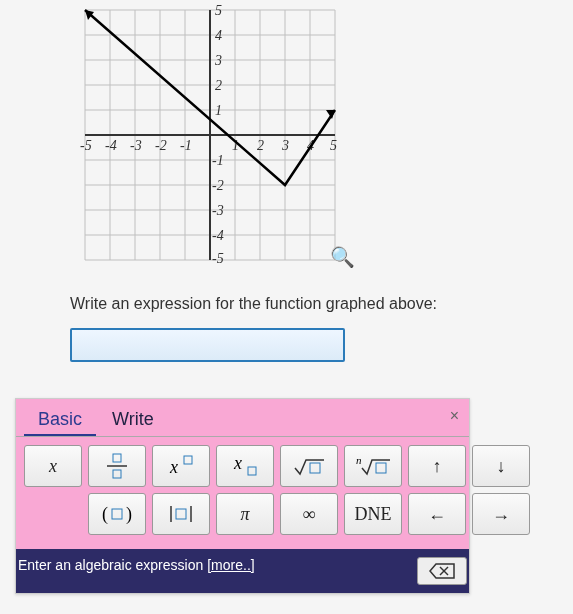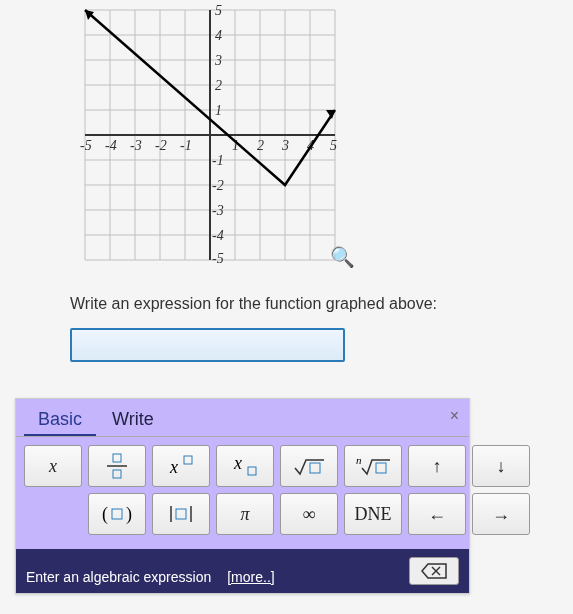--- a/index.html
+++ b/index.html
@@ -30,21 +30,21 @@
     height: 34px;
     border: 2px solid #2b7bb9;
     background: linear-gradient(to bottom, #eef6ff, #dcebf8);
     border-radius: 2px;
   }
   .keypad {
     position: absolute;
     left: 15px;
     top: 398px;
     width: 455px;
-    background: #c4b5fd;
+    background: #f9a8d4;
     border: 1px solid #ccc;
     box-shadow: 0 1px 3px rgba(0,0,0,0.15);
   }
   .tabs {
     display: flex;
     align-items: center;
     padding: 4px 8px 0 8px;
     position: relative;
   }
   .tab {
@@ -82,27 +82,27 @@
     font-size: 18px;
     font-family: 'Times New Roman', serif;
     color: #222;
     cursor: pointer;
   }
   .key.arrow { font-family: Arial, sans-serif; font-size:18px;}
   .key svg { display:block; }
   .spacer { flex: 0 0 58px; visibility: hidden; height:42px; }
   .hint-bar {
     display:flex;
-    align-items:flex-end;
+    align-items:flex-start;
     background: #2d2b66;
     color: #fff;
-    padding: 8px 10px;
+    padding: 8px 2px;
     font-size: 14px;
   }
-  .hint-bar .more { text-decoration: underline; margin-left:16px; cursor:pointer;}
+  .hint-bar .more { text-decoration: underline; margin-left:4px; cursor:pointer;}
   .hint-bar .bksp {
     margin-left: auto;
     width: 50px;
     height: 28px;
     display:flex;
     align-items:center;
     justify-content:center;
     background:#eee;
     border:1px solid #999;
     border-radius:3px;

